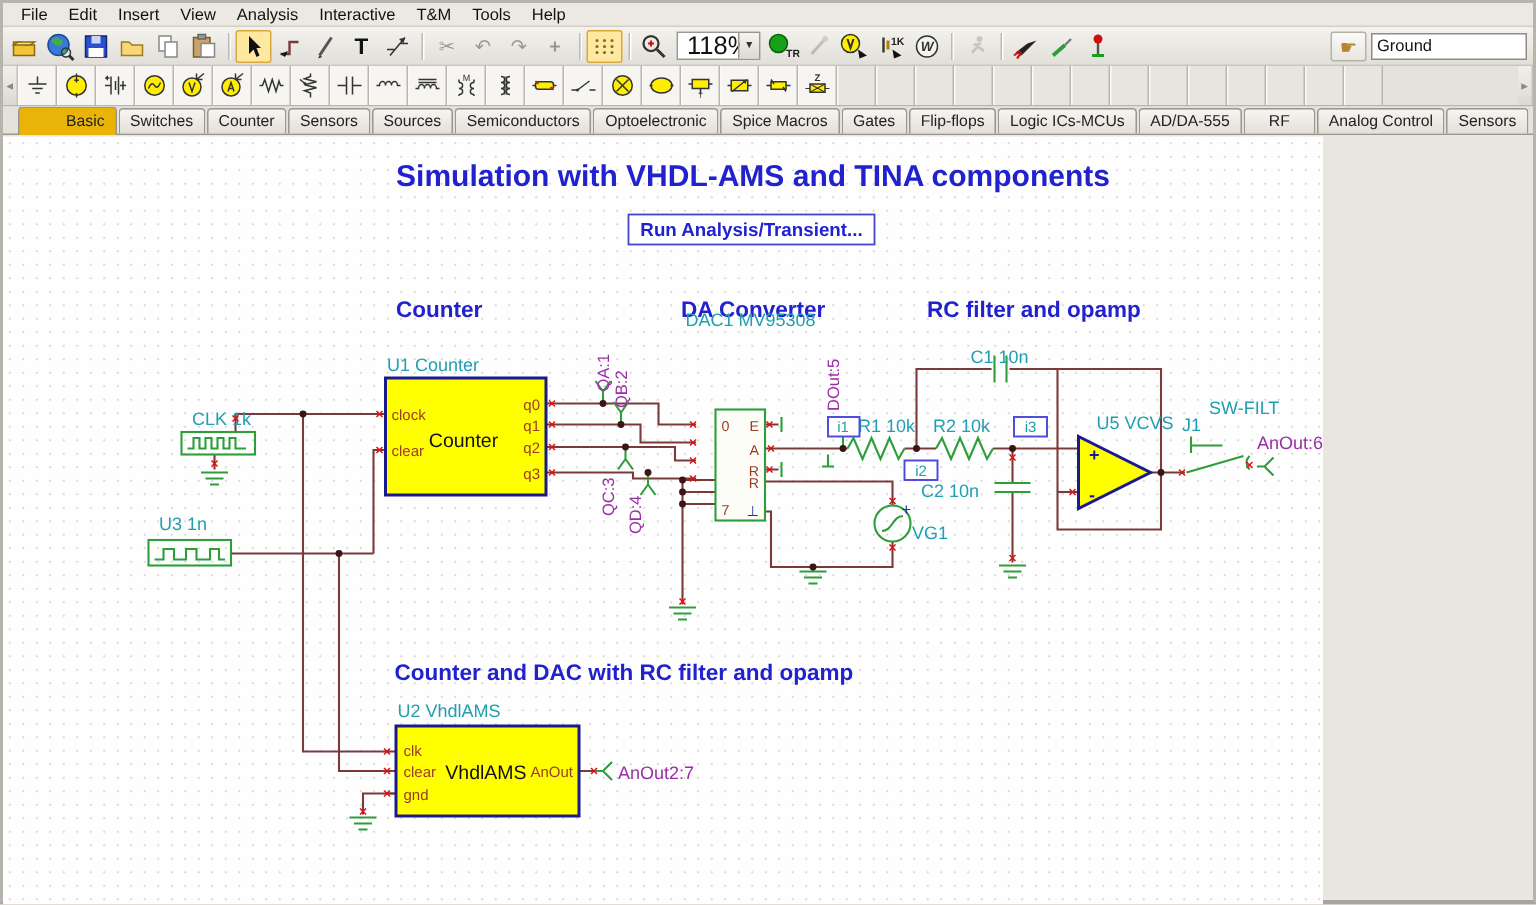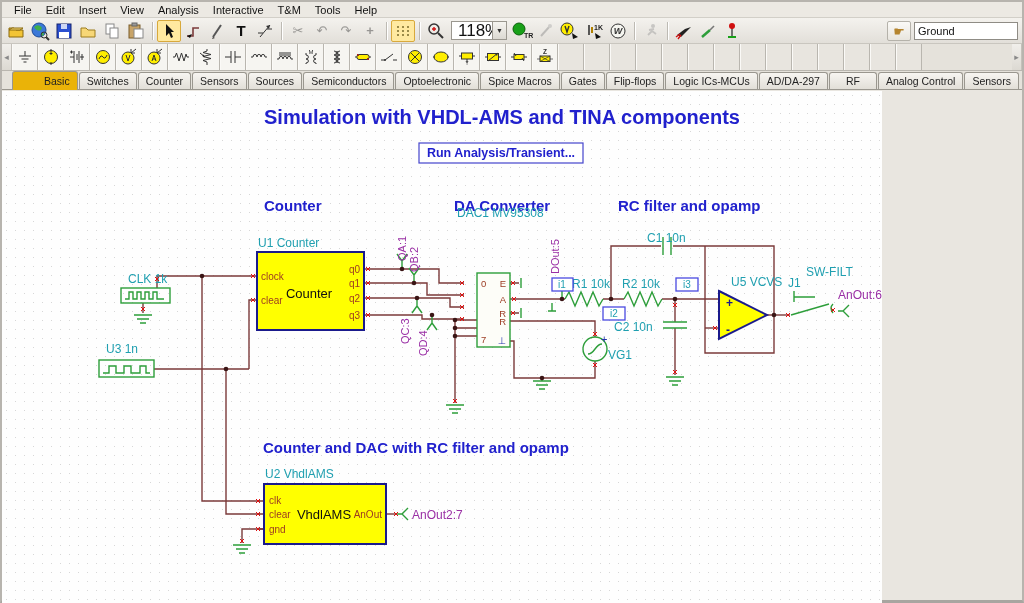--- a/index.html
+++ b/index.html
@@ -411,21 +411,21 @@
     <span class="tab">Switches</span>
     <span class="tab">Counter</span>
     <span class="tab">Sensors</span>
     <span class="tab">Sources</span>
     <span class="tab">Semiconductors</span>
     <span class="tab">Optoelectronic</span>
     <span class="tab">Spice Macros</span>
     <span class="tab">Gates</span>
     <span class="tab">Flip-flops</span>
     <span class="tab">Logic ICs-MCUs</span>
-    <span class="tab">AD/DA-297</span>
+    <span class="tab">AD/DA-555</span>
     <span class="tab rf">RF</span>
     <span class="tab">Analog Control</span>
     <span class="tab">Sensors</span>
   </div>
 
   <div id="canvas">
   <svg width="1020" height="512" viewBox="0 0 1020 512">
 
     <text x="500" y="33" text-anchor="middle" font-size="20" font-weight="bold" fill="#2121cd">Simulation with VHDL-AMS and TINA components</text>
     <g>

